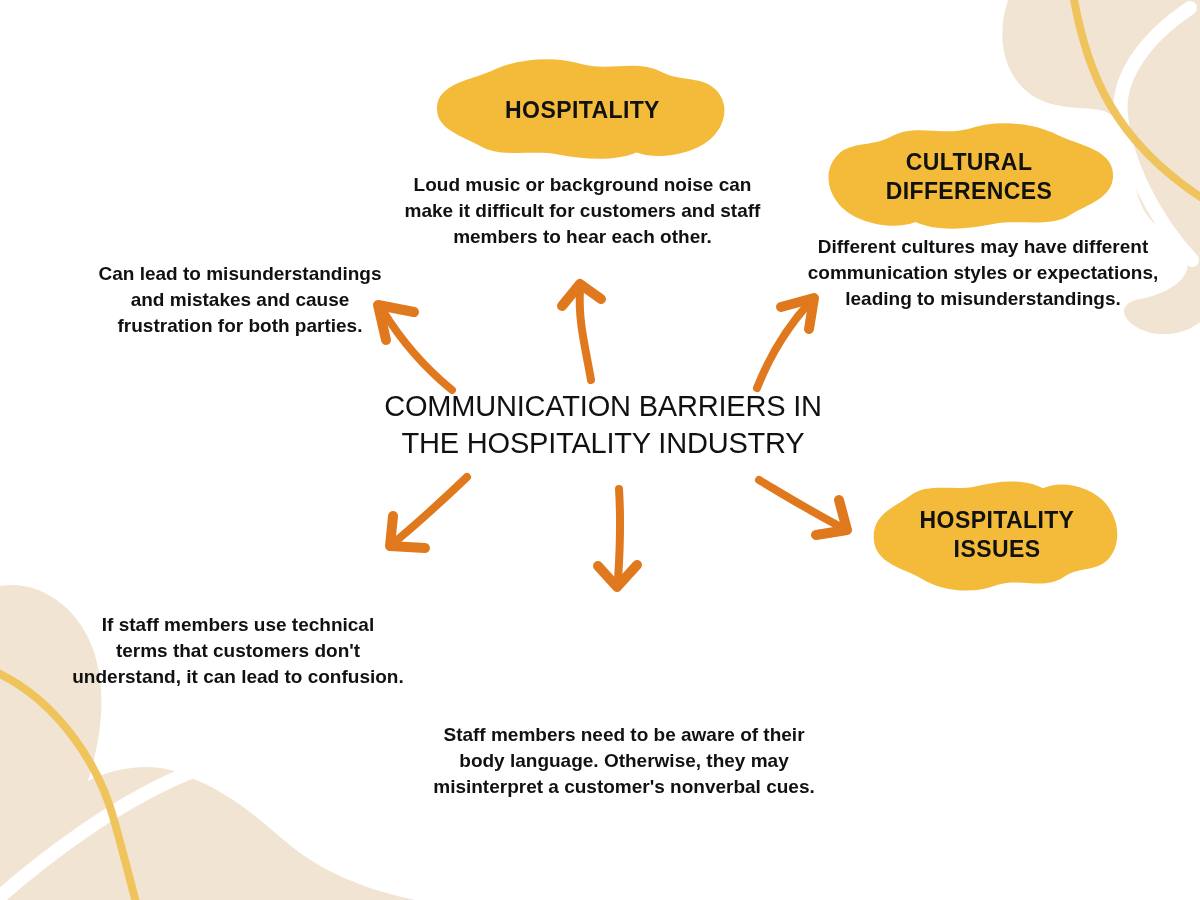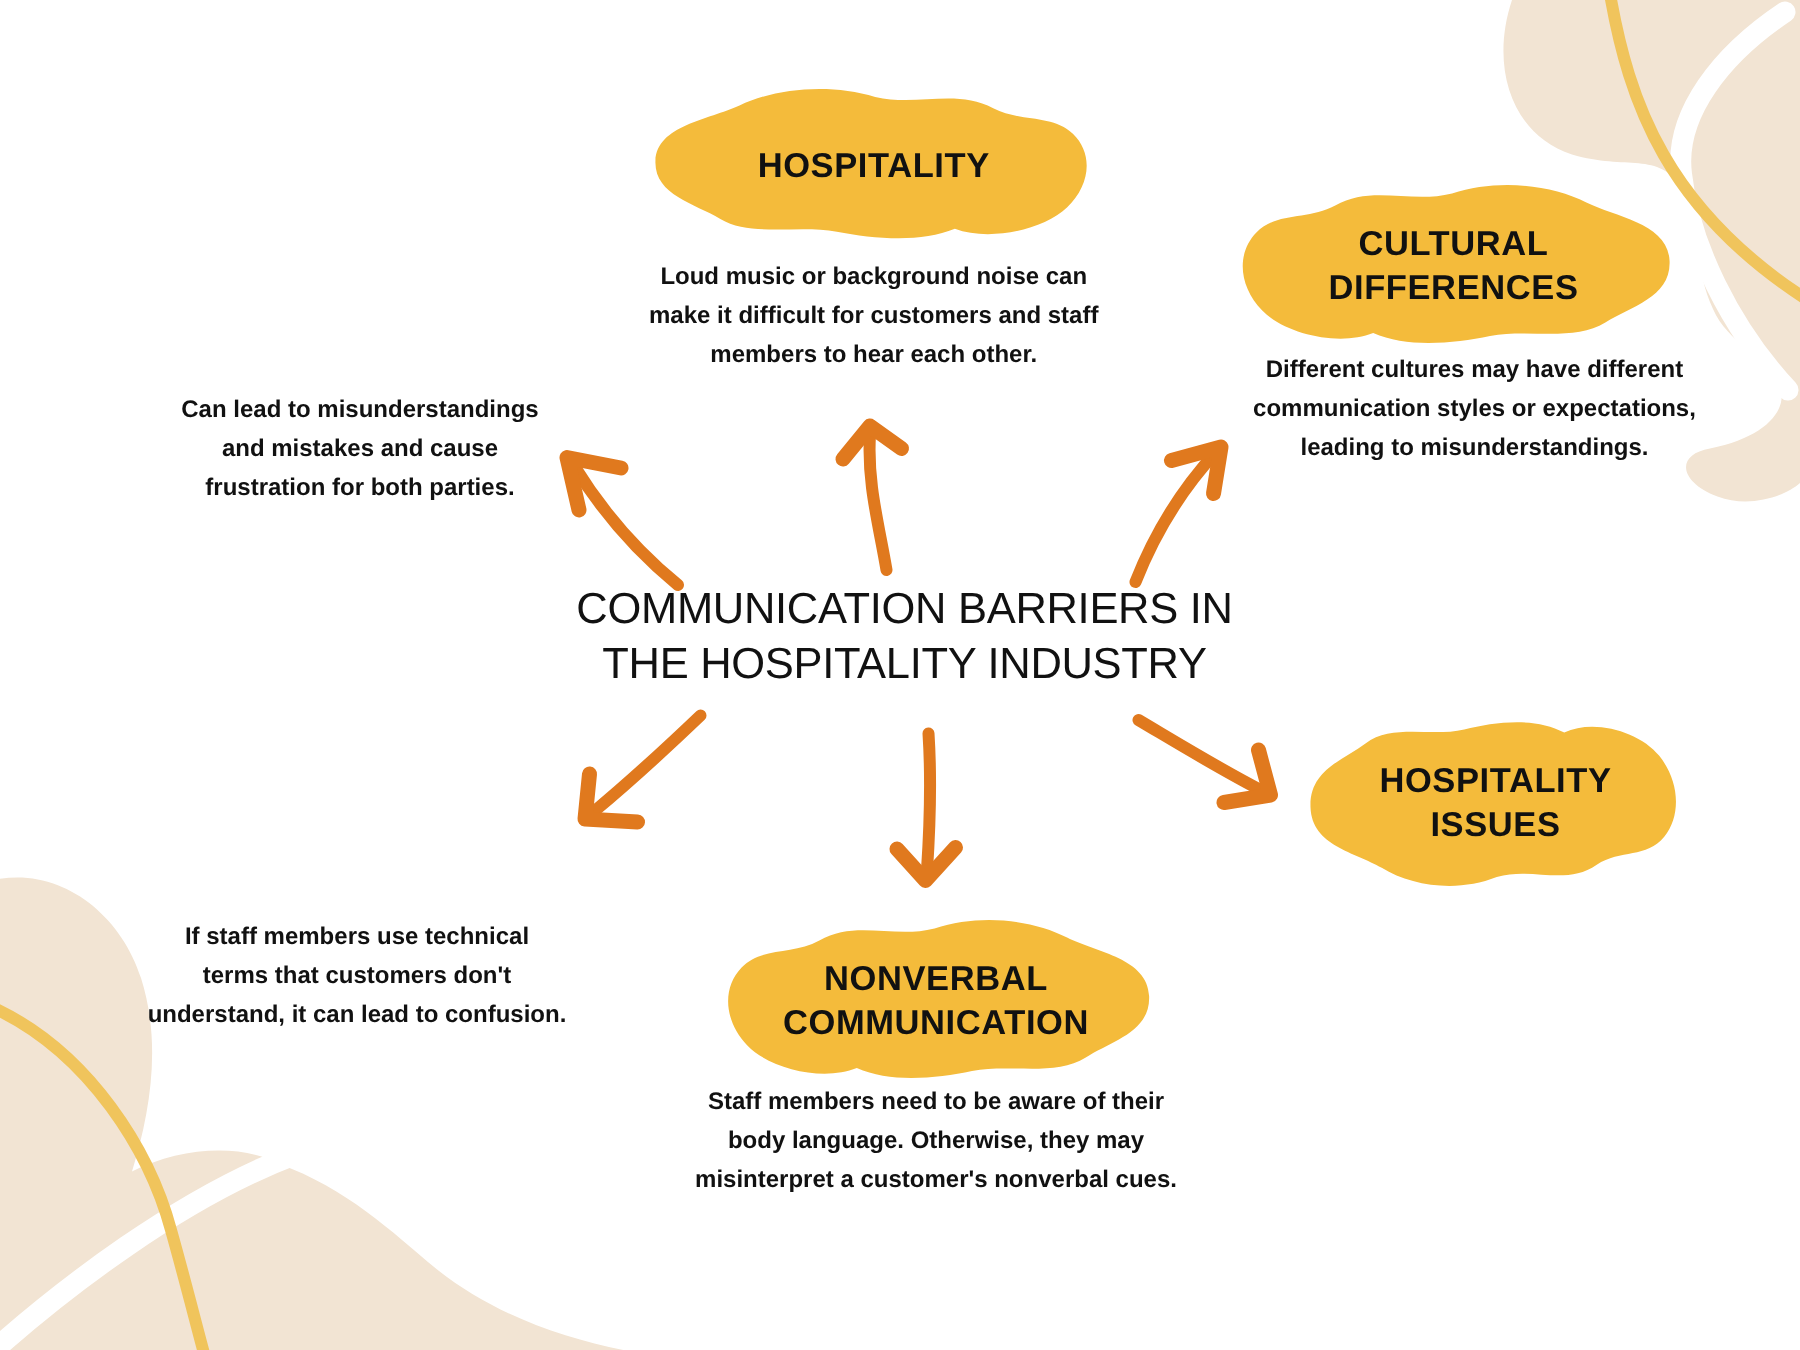--- a/index.html
+++ b/index.html
@@ -19,21 +19,21 @@
   .blob-wrap{position:absolute;left:0;top:0;}
   .blob-svg{position:absolute;left:0;top:0;overflow:visible;}
   .blob-label{
     position:absolute;left:0;top:0;width:100%;height:100%;
     display:flex;align-items:center;justify-content:center;text-align:center;
     font-weight:800;font-size:23px;line-height:29px;letter-spacing:.4px;
     white-space:pre-line;color:#111111;
   }
   .desc{
     position:absolute;margin:0;text-align:center;
-    font-weight:600;font-size:16px;line-height:26px;
+    font-weight:600;font-size:19px;line-height:26px;
     white-space:pre-line;color:#111111;
   }
   .center-title{
     position:absolute;left:318px;top:388px;width:570px;margin:0;z-index:3;
     text-align:center;font-weight:400;font-size:29px;line-height:37px;
     letter-spacing:-0.2px;white-space:pre-line;color:#111111;
   }
 </style>
 </head>
 <body>
@@ -116,27 +116,20 @@
 leading to misunderstandings.</p>
   </div>
 
   <div class="node" style="left:85px;top:490px;width:293px;height:210px;">
     <p class="desc" style="left:-32px;top:122px;width:370px;">If staff members use technical
 terms that customers don't
 understand, it can lead to confusion.</p>
   </div>
 
   <div class="node" style="left:480px;top:612px;width:288px;height:210px;">
-    <div class="blob-wrap" style="width:288px;height:110px;">
-      <svg class="blob-svg" width="288" height="110" viewBox="0 0 300 110" preserveAspectRatio="none">
-        <path d="M149,7 C180,-3 217,1 241,13 C262,23 297,27 298,52 C299,76 272,82 254,93 C233,106 201,97 175,102 C150,107 118,110 95,100 C72,109 35,101 19,85 C3,69 1,47 15,33 C29,19 50,25 69,15 C94,1 121,14 149,7 Z" fill="#F4BB3B"></path>
-      </svg>
-      <div class="blob-label">NONVERBAL
-COMMUNICATION</div>
-    </div>
     <p class="desc" style="left:-66px;top:110px;width:420px;">Staff members need to be aware of their
 body language. Otherwise, they may
 misinterpret a customer's nonverbal cues.</p>
   </div>
 
   <div class="node" style="left:872px;top:478px;width:250px;height:240px;">
     <div class="blob-wrap" style="width:250px;height:114px;">
       <svg class="blob-svg" width="250" height="114" viewBox="0 0 300 110" preserveAspectRatio="none">
         <path transform="translate(300,110) scale(-1,-1)" d="M149,7 C180,-3 217,1 241,13 C262,23 297,27 298,52 C299,76 272,82 254,93 C233,106 201,97 175,102 C150,107 118,110 95,100 C72,109 35,101 19,85 C3,69 1,47 15,33 C29,19 50,25 69,15 C94,1 121,14 149,7 Z" fill="#F4BB3B"></path>
       </svg>

